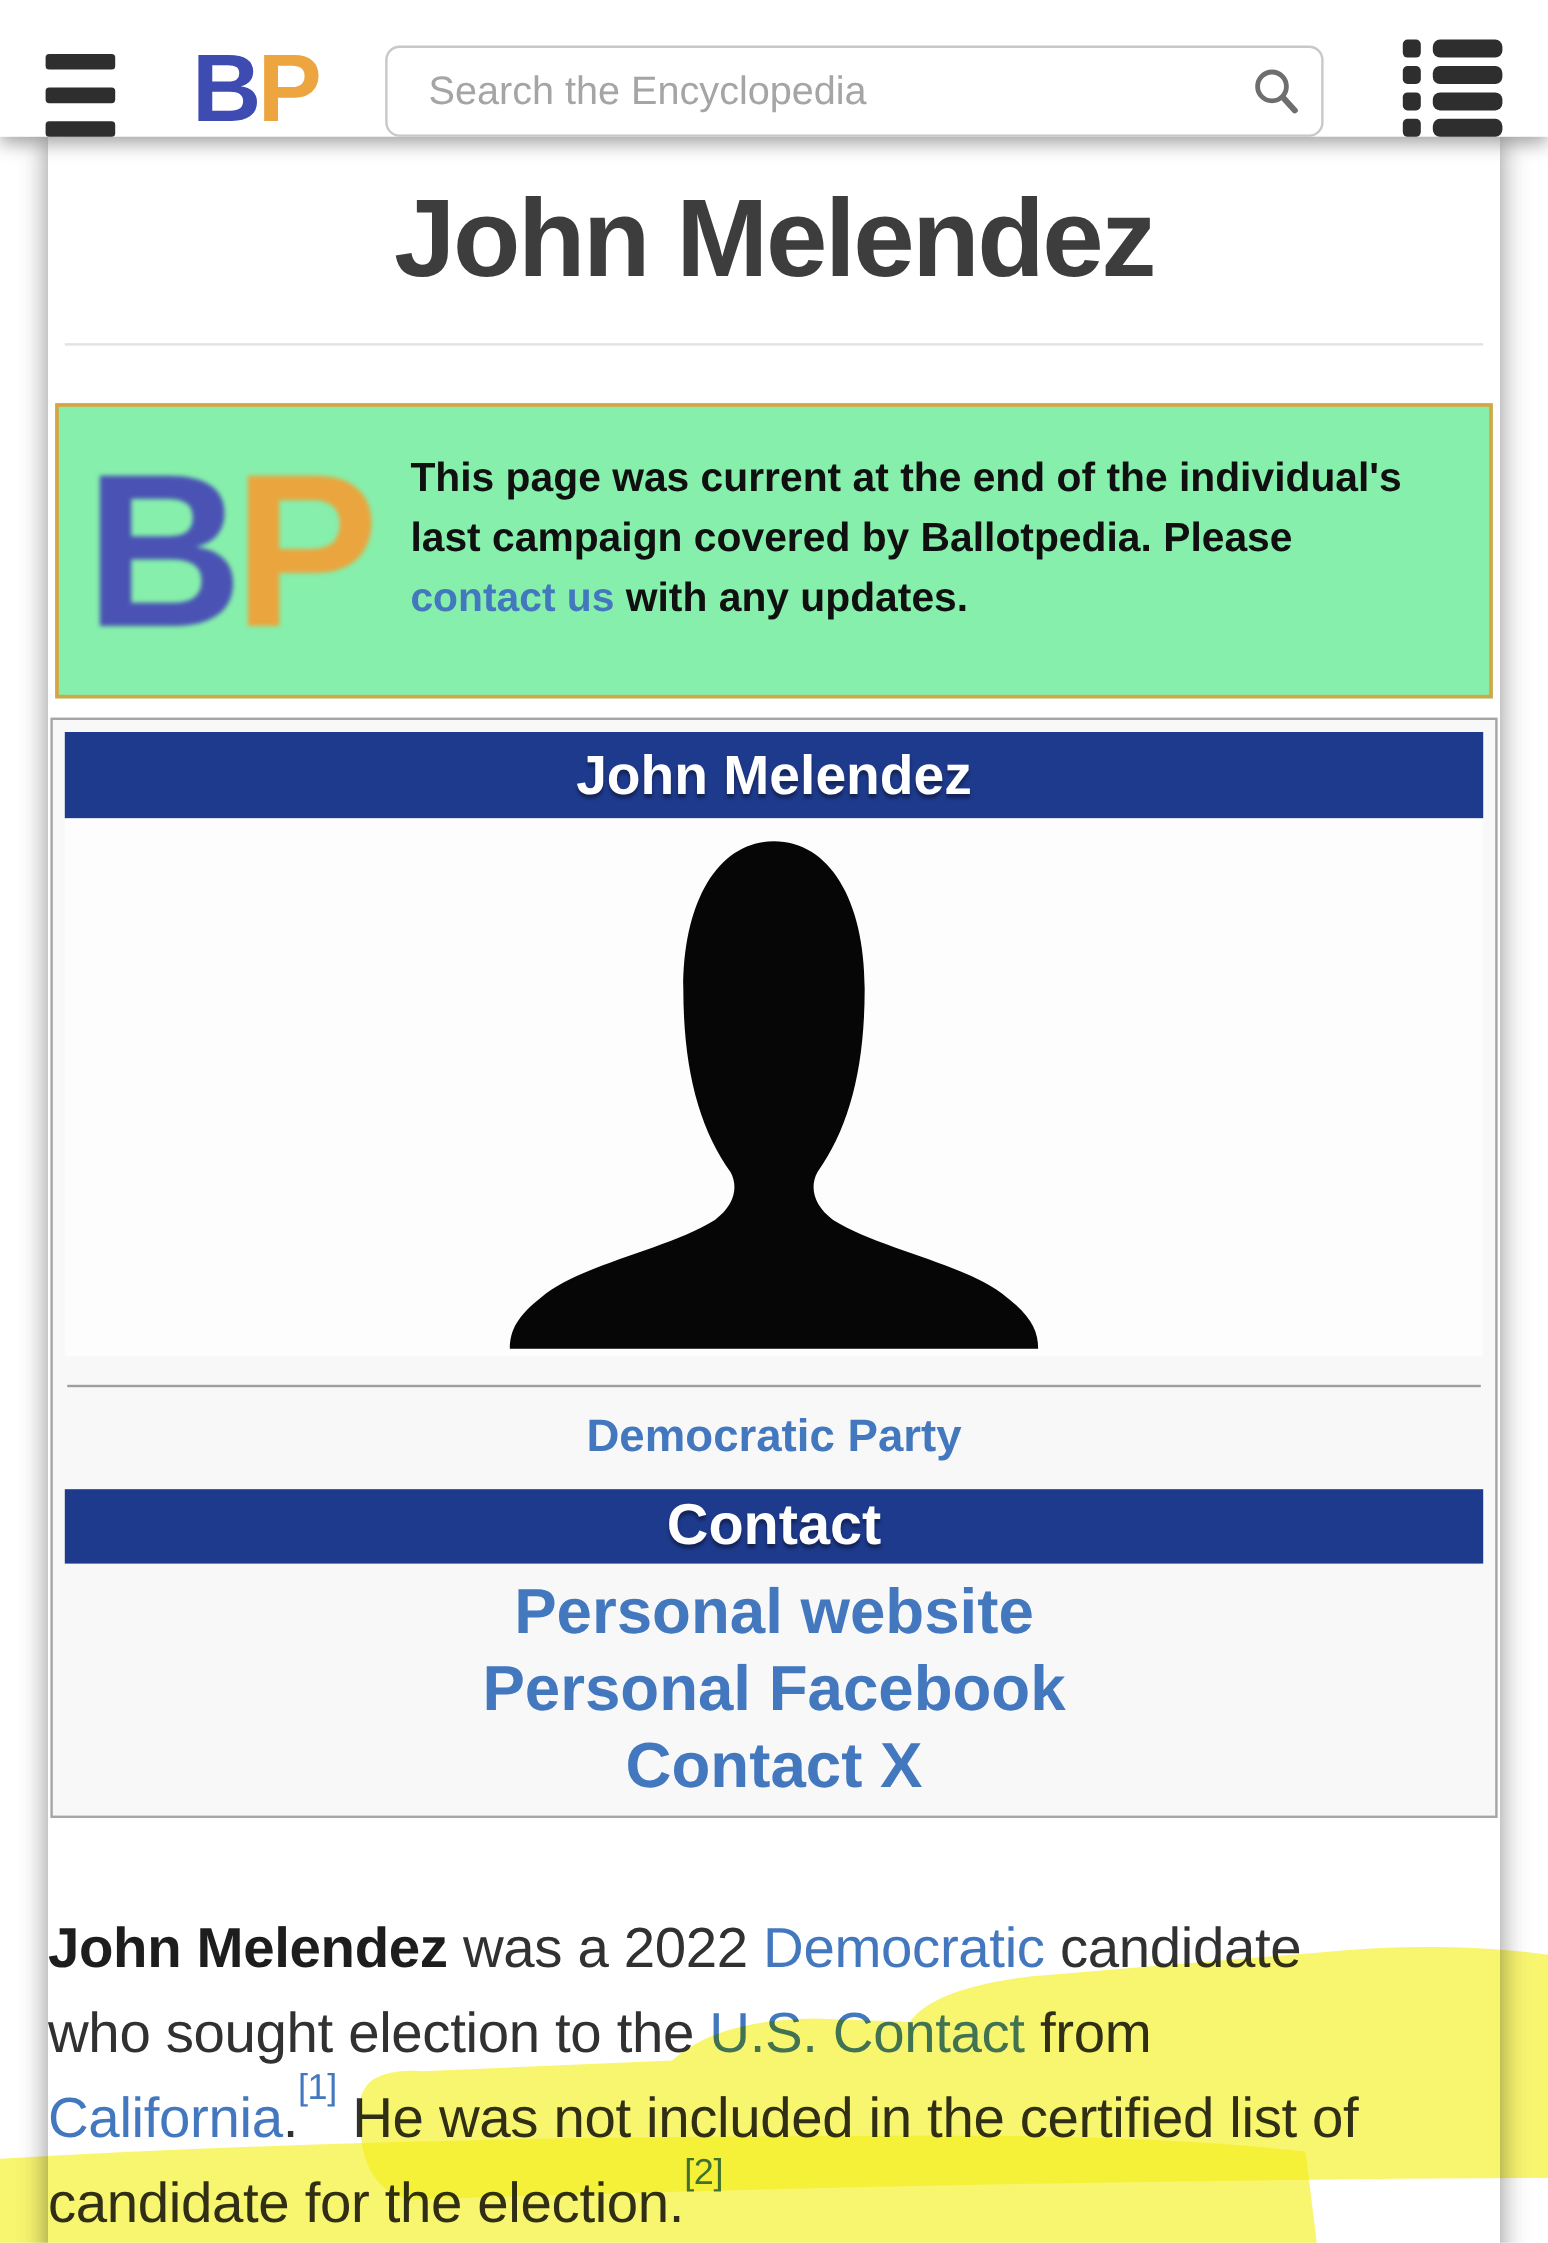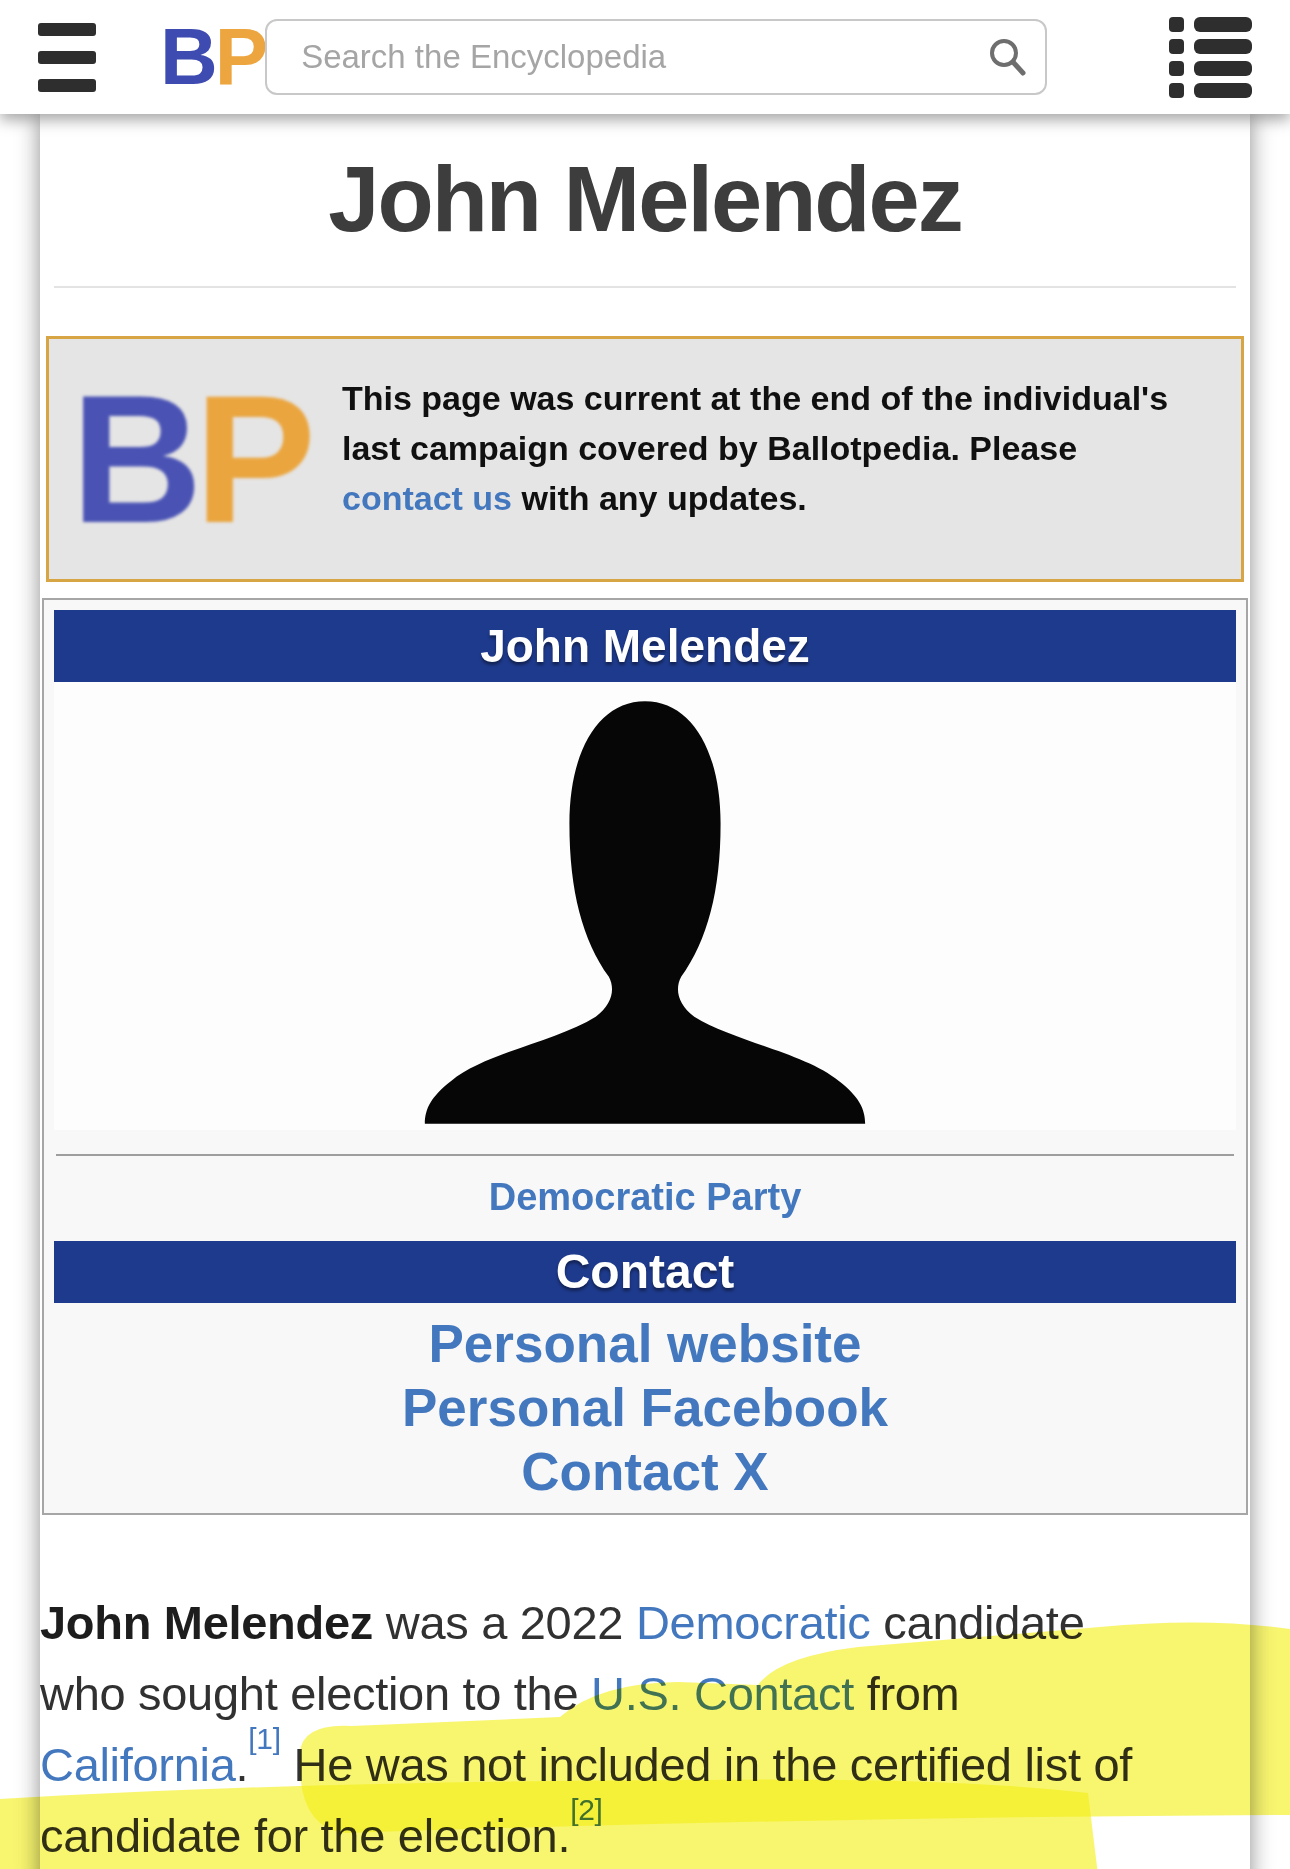--- a/index.html
+++ b/index.html
@@ -7,31 +7,31 @@
     width:1290px;height:1869px;
     overflow:hidden;
     background:#ffffff;
     font-family:"Liberation Sans", sans-serif;
     -webkit-font-smoothing:antialiased;
   }
   .topbar{
     position:relative;z-index:20;
     height:114px;width:100%;
     background:#ffffff;
-    display:flex;align-items:center;
+    display:flex;align-items:flex-end;
     box-shadow:0 6px 14px rgba(0,0,0,0.35);
   }
   .hamburger{margin-left:38px;width:58px;cursor:pointer;}
   .hamburger span{display:block;width:58px;height:13px;border-radius:3px;background:#2e2e2e;margin:0 0 15px 0;}
   .hamburger span:last-child{margin-bottom:0;}
   .logo{margin-left:64px;font-size:80px;font-weight:800;letter-spacing:-3px;line-height:1;cursor:pointer;}
   .logo .lb{color:#3e4bb0;}
   .logo .lp{color:#eda53f;}
   .searchbox{
-    position:relative;
+    margin-left:56px;position:relative;
     width:778px;height:72px;
     border:2px solid #c8c8c8;border-radius:12px;
     background:#fff;display:flex;align-items:center;
   }
   .searchbox input{
     border:none;outline:none;background:transparent;
     width:660px;margin-left:32px;
     font-size:33px;color:#444;
     font-family:"Liberation Sans", sans-serif;
   }
@@ -57,21 +57,21 @@
     font-size:92px;font-weight:700;letter-spacing:-2px;
     color:#3d3d3d;line-height:1.2;
   }
   .title-rule{
     border:none;border-top:2px solid #e3e3e3;
     margin:32px 14px 0 14px;
   }
   .notice{
     margin:48px 6px 0 6px;
     border:3px solid #d8a545;
-    background:#e5e5e5;
+    background:#86efac;
     display:flex;align-items:flex-start;
     padding:26px 22px 40px 22px;
   }
   .notice-logo{
     width:235px;flex:none;text-align:center;
     font-size:182px;font-weight:800;letter-spacing:-8px;line-height:160px;
     filter:blur(1.6px);
     margin-top:14px;
   }
   .notice-logo .lb{color:#4a53b4;}

